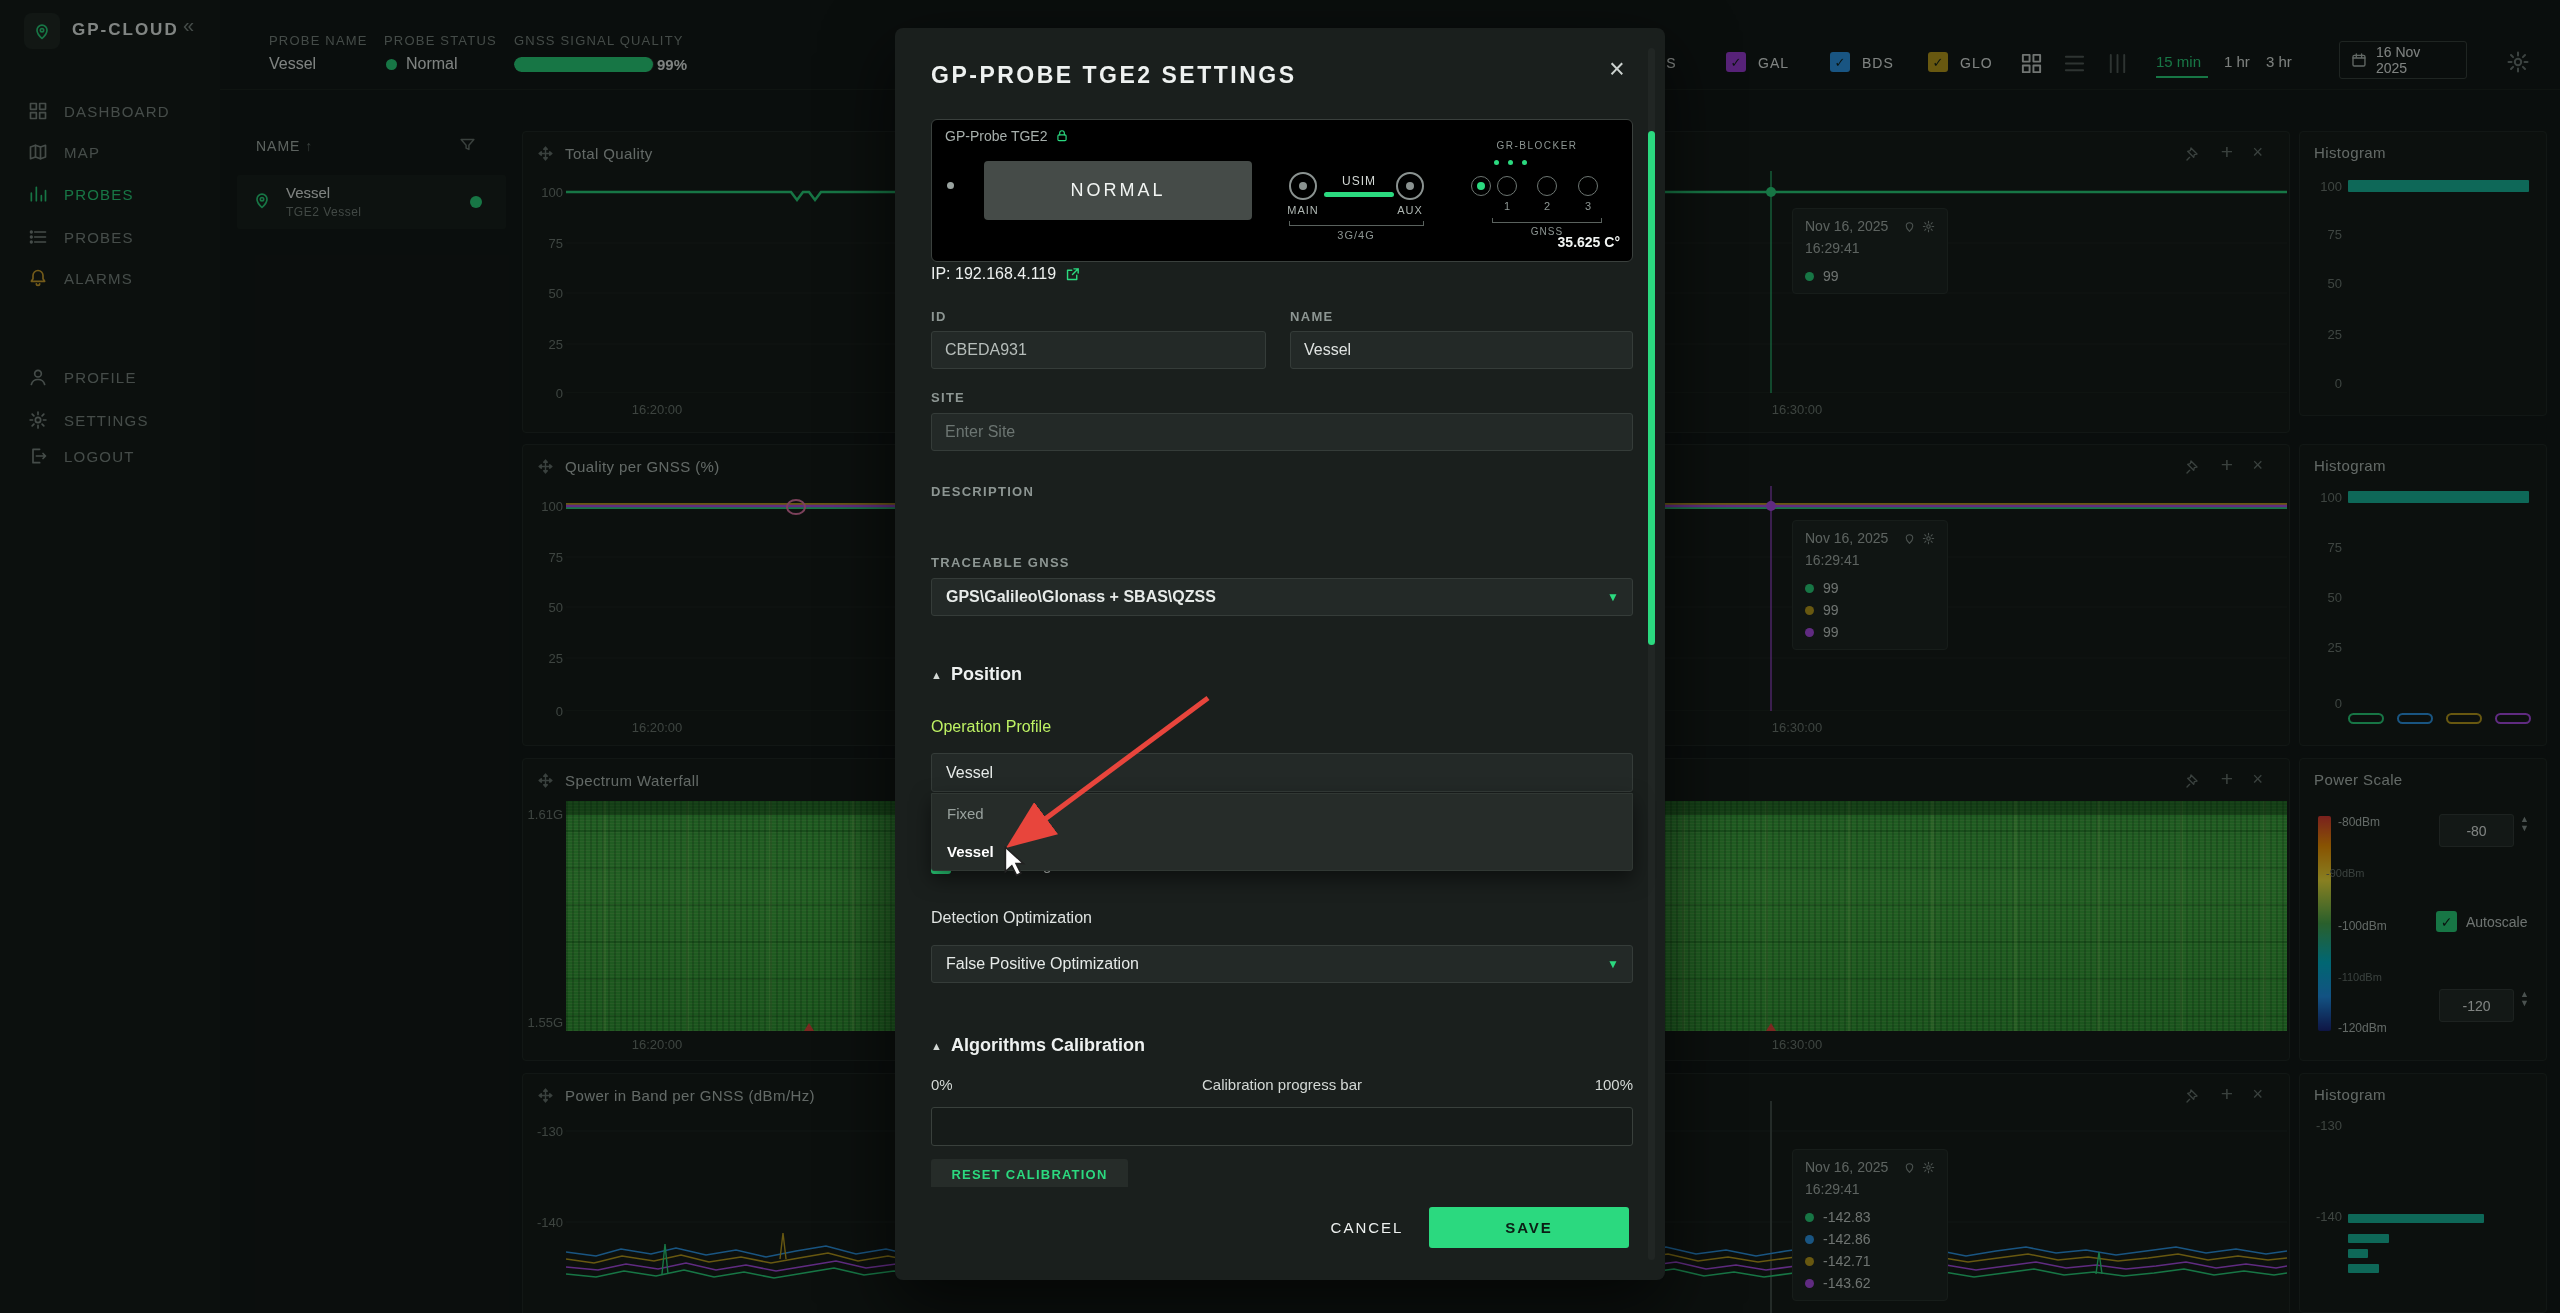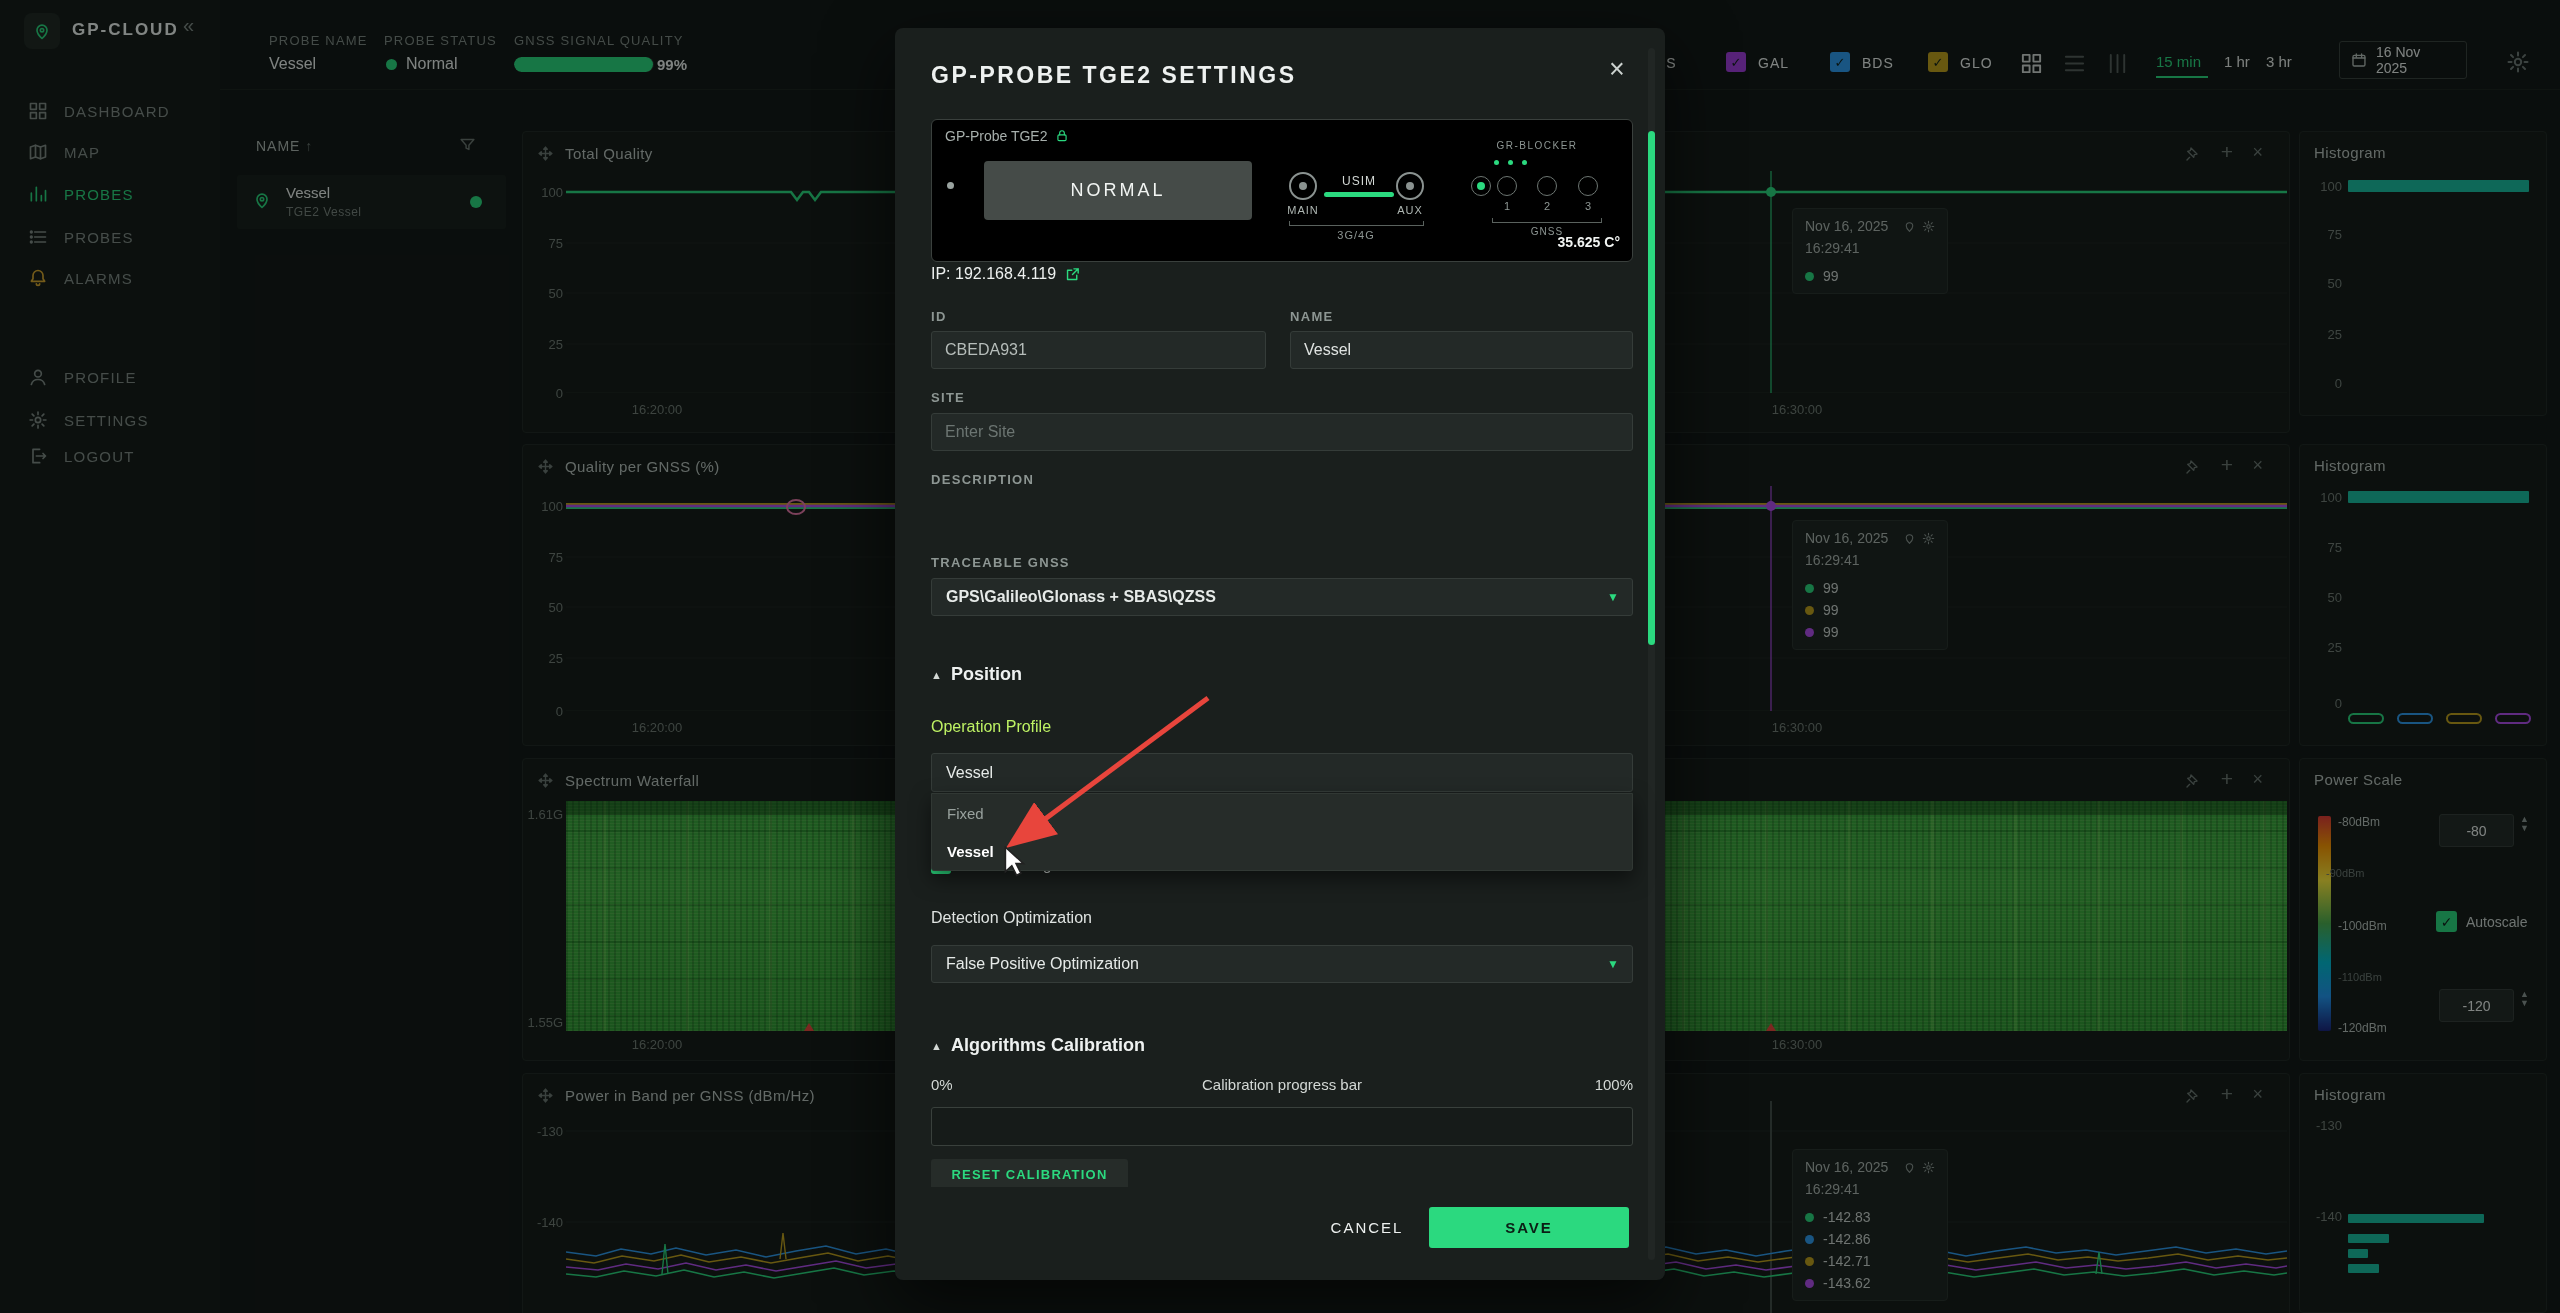--- a/index.html
+++ b/index.html
@@ -541,21 +541,21 @@
     </div>
 
     <div class="m-label" style="left:36px;top:281px">ID</div>
     <input class="minput" style="left: 36px; top: 303px; width: 335px; height: 38px; color: rgb(182, 189, 186);" value="CBEDA931">
     <div class="m-label" style="left:395px;top:281px">NAME</div>
     <input class="minput" style="left: 395px; top: 303px; width: 343px; height: 38px;" value="Vessel">
 
     <div class="m-label" style="left:36px;top:362px">SITE</div>
     <input class="minput" style="left: 36px; top: 385px; width: 702px; height: 38px;" placeholder="Enter Site">
 
-    <div class="m-label" style="left:36px;top:444px">DESCRIPTION</div>
+    <div class="m-label" style="left:36px;top:456px">DESCRIPTION</div>
 
     <div class="m-label" style="left:36px;top:527px">TRACEABLE GNSS</div>
     <div class="mselect" style="left:36px;top:550px;width:702px;height:38px;font-weight:bold">
       <span>GPS\Galileo\Glonass + SBAS\QZSS</span>
       <span class="chev">▼</span>
     </div>
 
     <div class="sect-head" style="left:36px;top:636px">
       <span class="tri">▲</span>
       <span>Position</span>

